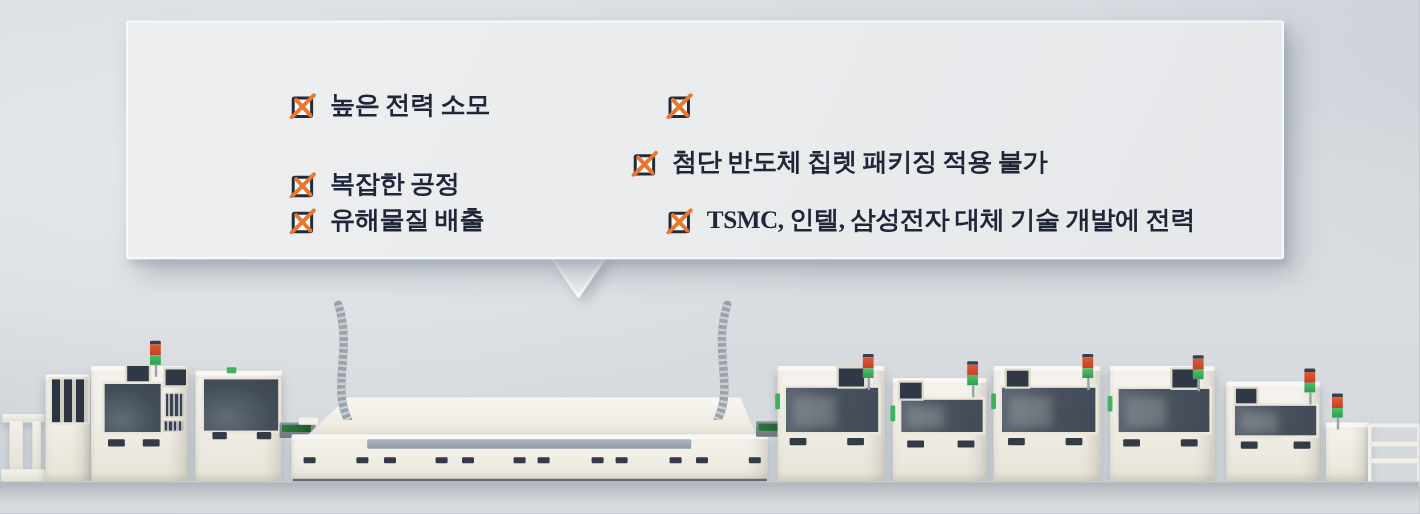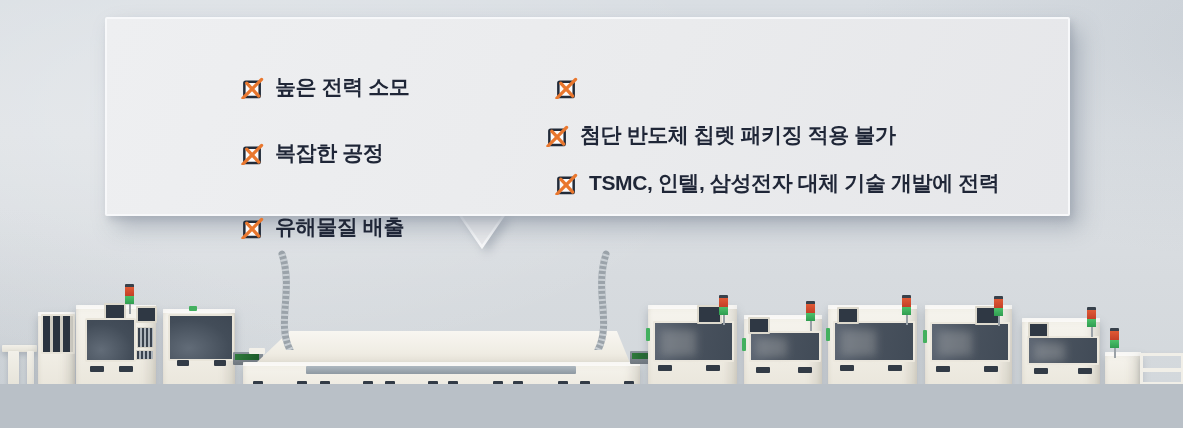--- a/index.html
+++ b/index.html
@@ -1,18 +1,18 @@
 <!DOCTYPE html>
 <html><head>
 <meta charset="utf-8">
 <style>
   html,body{margin:0;padding:0;background:#b9c0c7;}
   .stage{
-    position:relative;width:1183px;height:384px;overflow:hidden;
-    font-family:Liberation Sans, sans-serif;
+    position:relative;width:1183px;height:428px;overflow:hidden;
+    font-family:Liberation Serif, serif;
     background:linear-gradient(180deg,#d9dee3 0%,#dde1e5 35%,#d7dbdf 72%,#d3d8dc 100%);
   }
   
   .wall{position:absolute;inset:0;
     background:
       radial-gradient(900px 420px at 18% 30%, rgba(255,255,255,.28), rgba(255,255,255,0) 60%),
       radial-gradient(700px 400px at 105% 10%, rgba(150,160,172,.22), rgba(150,160,172,0) 55%),
       radial-gradient(700px 400px at -5% 110%, rgba(150,160,172,.18), rgba(150,160,172,0) 55%);
   }
   .floor{position:absolute;left:0;right:0;top:401px;height:27px;
@@ -240,37 +240,37 @@
       <span class="lbl">높은 전력 소모</span>
     </div>
     <div class="row" style="left:241px;top:122px;margin-top:18px;">
       <svg class="cbx" viewBox="0 0 24 24">
         <rect x="3.5" y="6" width="16" height="16" rx="1.5" fill="#fbfbfc" stroke="#222b39" stroke-width="2.6"></rect>
         <path d="M2 23 L21.5 3.5" stroke="#e9772e" stroke-width="3.4" stroke-linecap="round"></path>
         <path d="M6 7.5 L18.5 21" stroke="#e9772e" stroke-width="3.4" stroke-linecap="round"></path>
       </svg>
       <span class="lbl">복잡한 공정</span>
     </div>
-    <div class="row" style="left:241px;top:170px;margin-top:44px;">
+    <div class="row" style="left:241px;top:170px;">
       <svg class="cbx" viewBox="0 0 24 24">
         <rect x="3.5" y="6" width="16" height="16" rx="1.5" fill="#fbfbfc" stroke="#222b39" stroke-width="2.6"></rect>
         <path d="M2 23 L21.5 3.5" stroke="#e9772e" stroke-width="3.4" stroke-linecap="round"></path>
         <path d="M6 7.5 L18.5 21" stroke="#e9772e" stroke-width="3.4" stroke-linecap="round"></path>
       </svg>
       <span class="lbl">유해물질 배출</span>
     </div>
 
     <div class="row" style="left:555px;top:74px;">
       <svg class="cbx" viewBox="0 0 24 24">
         <rect x="3.5" y="6" width="16" height="16" rx="1.5" fill="#fbfbfc" stroke="#222b39" stroke-width="2.6"></rect>
         <path d="M2 23 L21.5 3.5" stroke="#e9772e" stroke-width="3.4" stroke-linecap="round"></path>
         <path d="M6 7.5 L18.5 21" stroke="#e9772e" stroke-width="3.4" stroke-linecap="round"></path>
       </svg>
     </div>
-    <div class="row" style="left:546px;top:122px;">
+    <div class="row" style="left:526px;top:122px;">
       <svg class="cbx" viewBox="0 0 24 24">
         <rect x="3.5" y="6" width="16" height="16" rx="1.5" fill="#fbfbfc" stroke="#222b39" stroke-width="2.6"></rect>
         <path d="M2 23 L21.5 3.5" stroke="#e9772e" stroke-width="3.4" stroke-linecap="round"></path>
         <path d="M6 7.5 L18.5 21" stroke="#e9772e" stroke-width="3.4" stroke-linecap="round"></path>
       </svg>
       <span class="lbl">첨단 반도체 칩렛 패키징 적용 불가</span>
     </div>
     <div class="row" style="left:555px;top:170px;">
       <svg class="cbx" viewBox="0 0 24 24">
         <rect x="3.5" y="6" width="16" height="16" rx="1.5" fill="#fbfbfc" stroke="#222b39" stroke-width="2.6"></rect>

